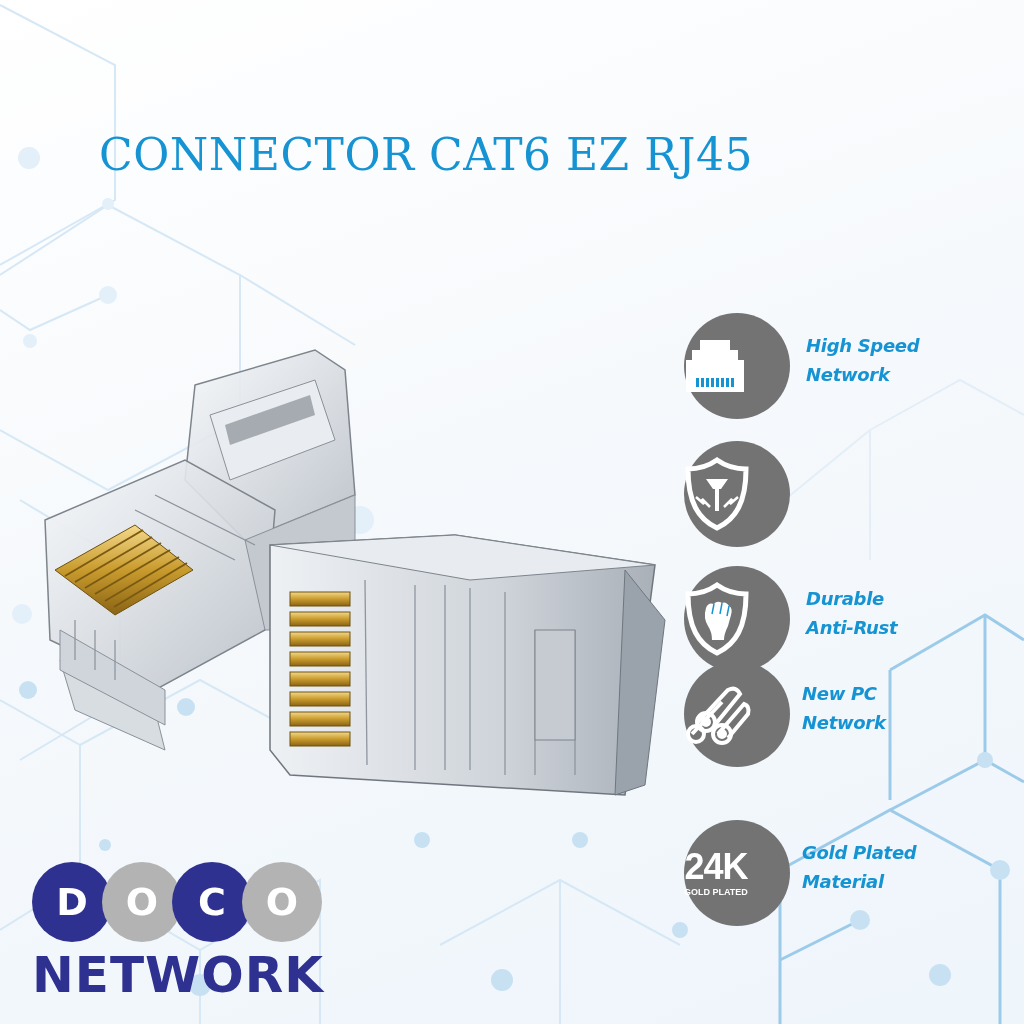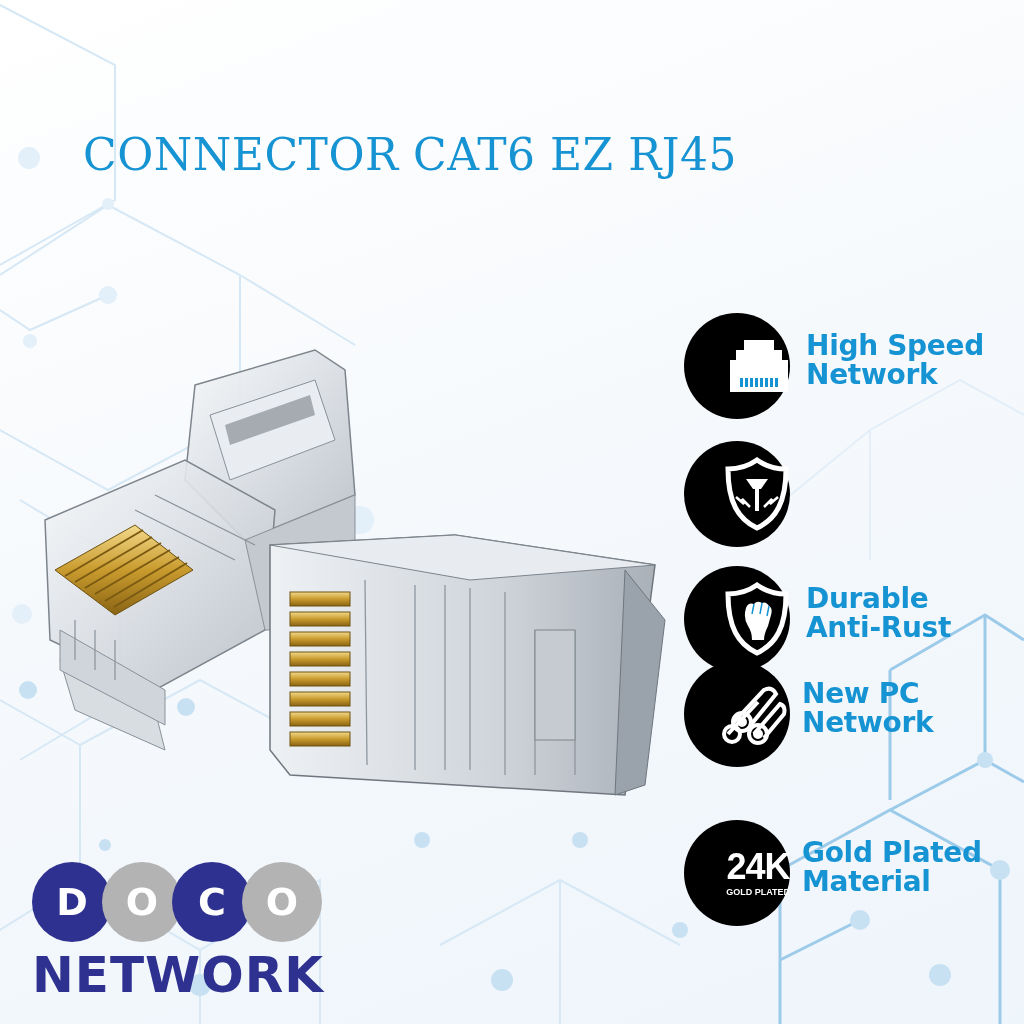--- a/index.html
+++ b/index.html
@@ -3,36 +3,36 @@
 <meta charset="utf-8">
 <style>
   html, body { margin:0; padding:0; }
   body {
     width:1024px; height:1024px; position:relative; overflow:hidden;
     background: linear-gradient(160deg, #ffffff 0%, #f6f9fc 45%, #eef5fb 100%);
     font-family: "DejaVu Sans", sans-serif;
   }
   .bg-net { position:absolute; left:0; top:0; width:1024px; height:1024px; }
   .title {
-    position:absolute; left:0; width:820px; top:100px; text-align:center;
+    position:absolute; left:16px; width:820px; top:100px; text-align:center;
     font-family: "DejaVu Serif", serif; font-size:44px; color:#1693d2;
     letter-spacing:0.5px; font-weight:normal;
   }
   .product { position:absolute; left:15px; top:330px; width:665px; height:470px; }
   .feature {
     position:absolute; left:684px; width:340px; height:110px;
   }
   .feature .badge {
     position:absolute; left:0; top:0; width:106px; height:106px; border-radius:50%;
-    background:#000000; display:flex; align-items:center; justify-content:flex-end;
+    background:#737373; display:flex; align-items:center; justify-content:flex-start;
   }
   .feature .label {
     position:absolute; left:122px; top:18px; color:#1693d2;
-    font-family: "DejaVu Sans", sans-serif; font-weight:bold; font-size:28px;
-    line-height:29px; letter-spacing:-0.3px;
+    font-family: "DejaVu Sans", sans-serif; font-weight:bold; font-size:18px;
+    line-height:29px; letter-spacing:-0.3px;font-style:italic;
   }
   .logo { position:absolute; left:32px; top:862px; width:300px; height:140px; }
   .logo .dots { position:absolute; left:0; top:0; height:80px; width:300px; }
   .logo .dot {
     position:absolute; top:0; width:80px; height:80px; border-radius:50%;
     display:flex; align-items:center; justify-content:center;
     color:#ffffff; font-weight:bold; font-size:38px; font-family:"DejaVu Sans", sans-serif;
   }
   .logo .network {
     position:absolute; left:0; top:84px; font-weight:bold; font-size:50px;

